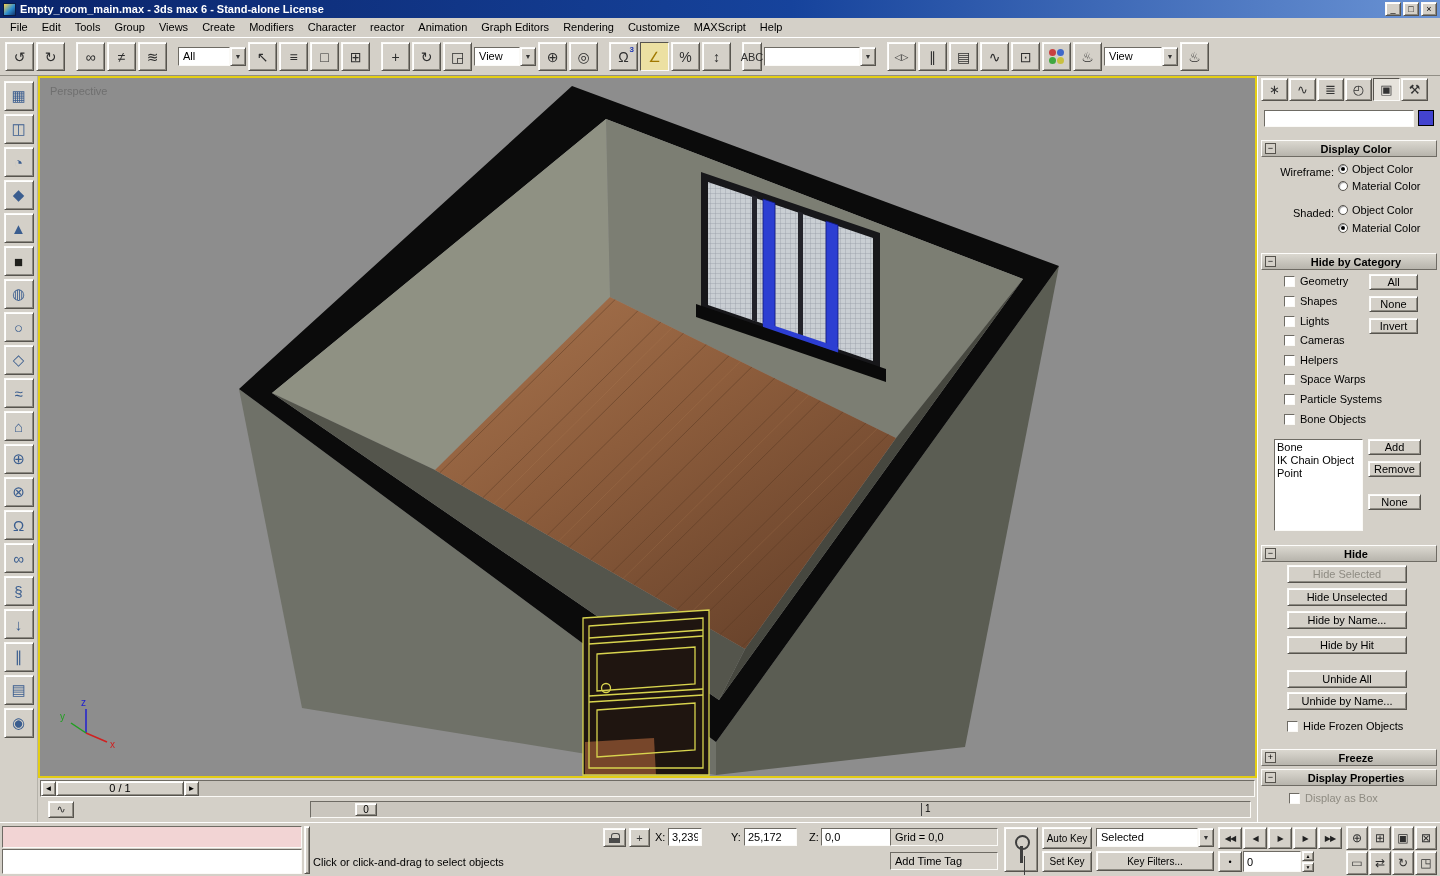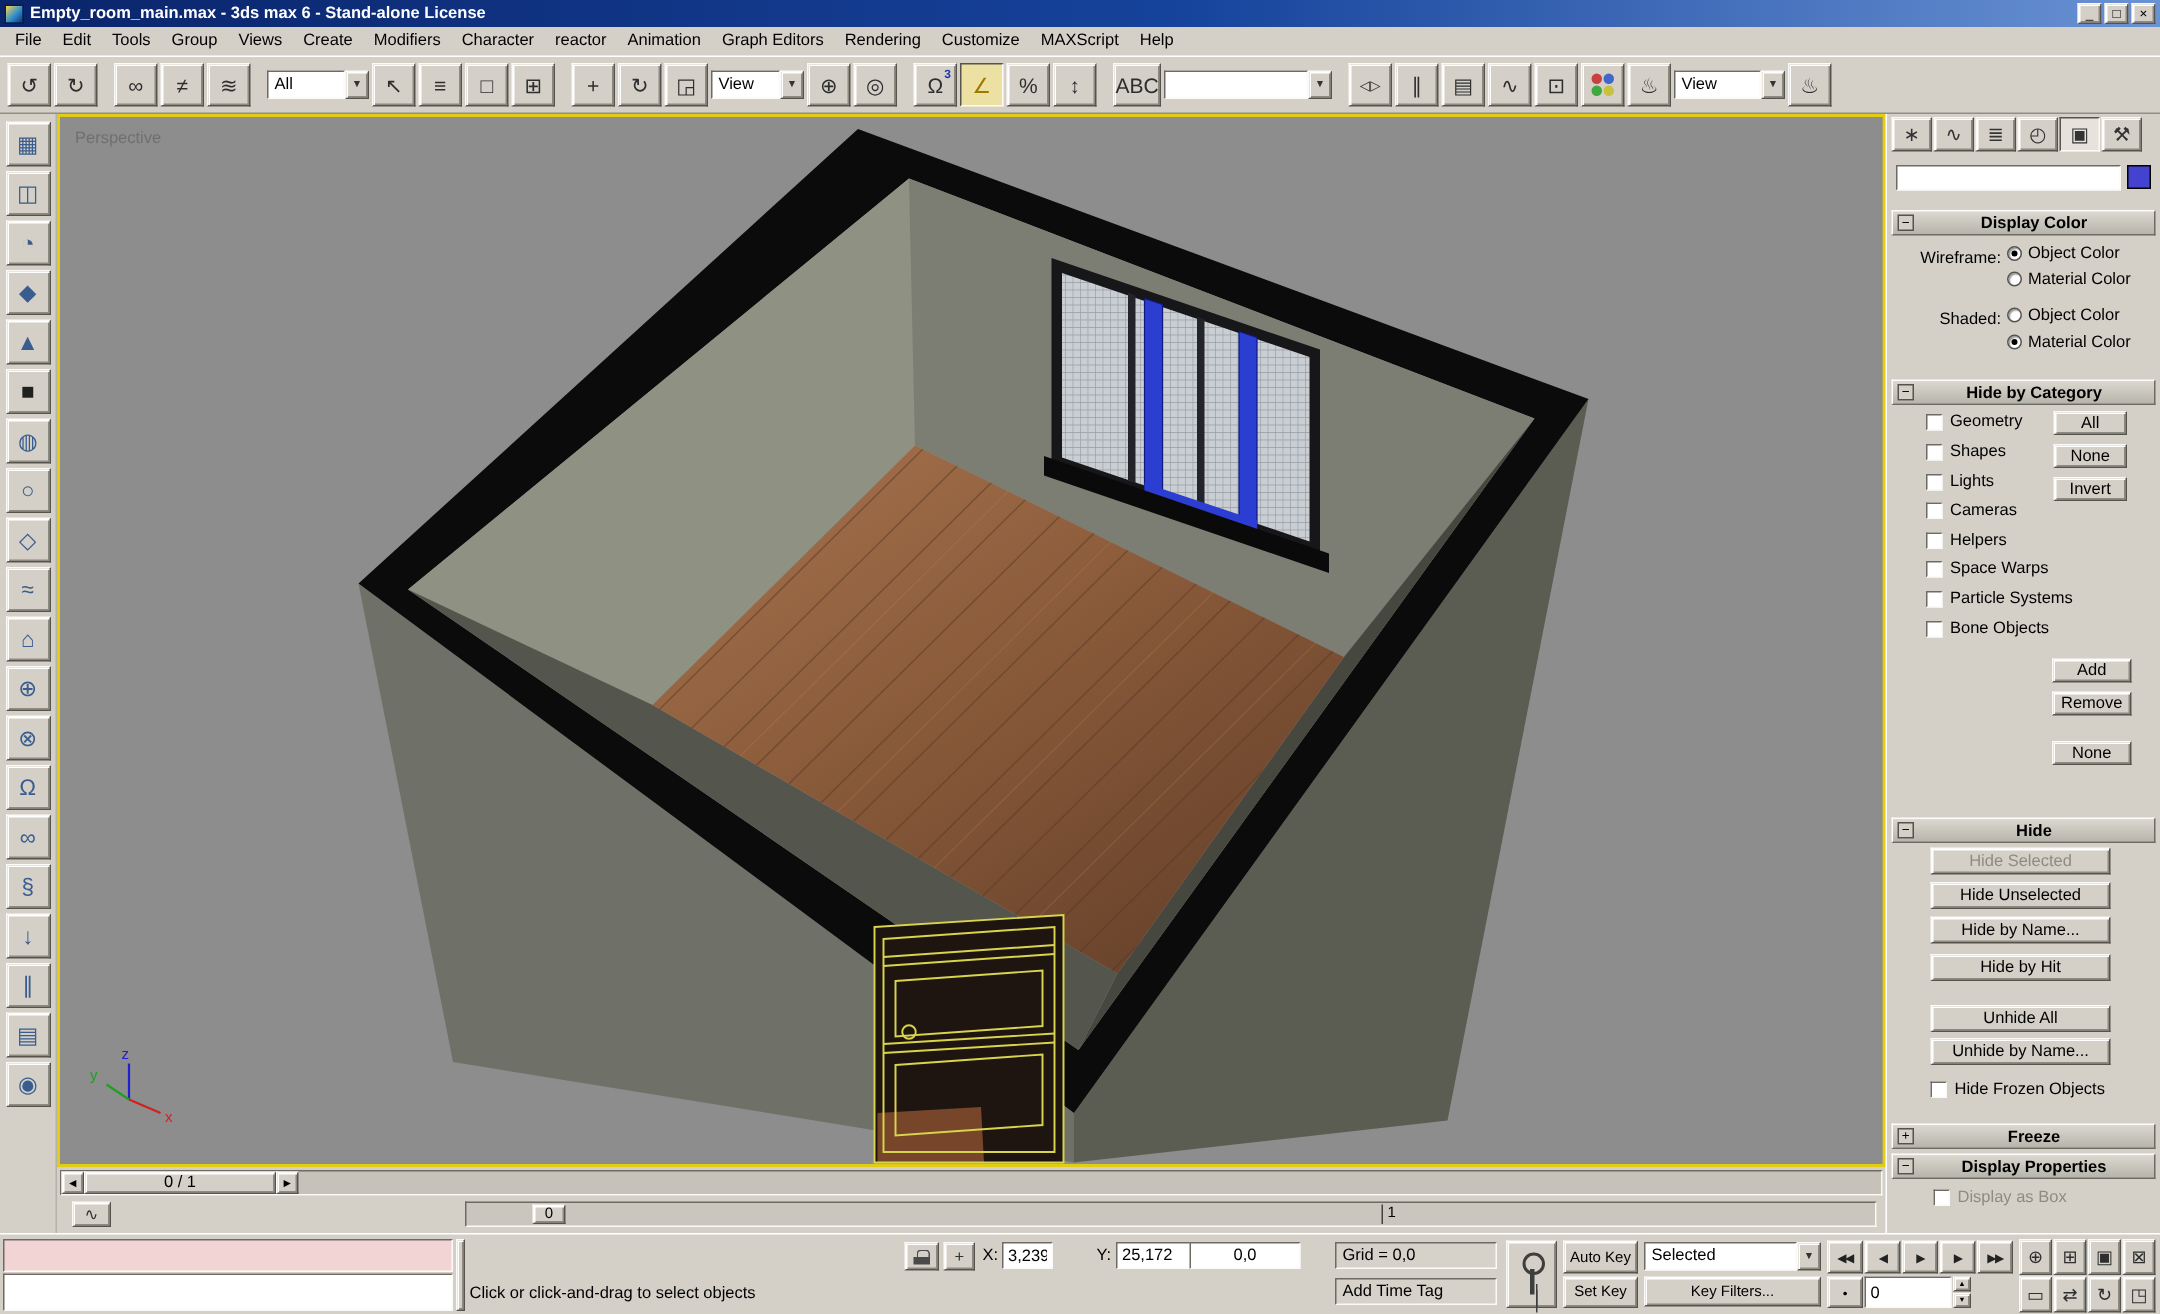--- a/index.html
+++ b/index.html
@@ -216,21 +216,21 @@
   <button class="tbtn raised snap-on">
       <span>∠</span>
     </button>
   <button class="tbtn raised">
       <span>%</span>
     </button>
   <button class="tbtn raised">
       <span>↕</span>
     </button>
   <span class="tsep"></span>
-  <button class="tbtn raised" style="width:32px;font-size:14px">
+  <button class="tbtn raised" style="width:20px;font-size:11px">
       <span>ABC</span>
     </button>
   <span class="dd">
     <span class="ddval" style="width:96px"></span>
     <span class="ddbtn raised">▼</span>
   </span>
   <span class="tsep"></span>
   <button class="tbtn raised">
       <span style="font-size:9px">◁▷</span>
     </button>
@@ -440,21 +440,21 @@
       <span class="lockglyph"></span>
     </button>
   <button id="absbtn" class="raised">
       <span>+</span>
     </button>
   <span class="coordlab" style="left:655px">X:</span>
   <input class="coordfield sunken" style="left: 668px; width: 34px;" value="3,239">
   <span class="coordlab" style="left:731px">Y:</span>
   <input class="coordfield sunken" style="left: 744px; width: 53px;" value="25,172">
   <span class="coordlab" style="left:809px">Z:</span>
-  <input class="coordfield sunken" style="left: 793px; width: 74px; text-align: center;" value="0,0">
+  <input class="coordfield sunken" style="left: 821px; width: 74px;" value="0,0">
   <div id="gridbox" class="sunkeng">Grid = 0,0</div>
   <div id="timetagbox" class="sunkeng">Add Time Tag</div>
   <button id="keybtn" class="raised">
       <span class="keyglyph"></span>
     </button>
   <button id="autokeybtn" class="raised">Auto Key</button>
   <button id="setkeybtn" class="raised">Set Key</button>
   <span id="keymodedd" class="dd">
     <span class="ddval">Selected</span>
     <span class="ddbtn raised">▼</span>
@@ -566,20 +566,25 @@
       <span class="cb"></span>
       <span class="cplabel">Particle Systems</span>
     </span>
   <span class="cbrow" style="left:26px;top:337px">
       <span class="cb"></span>
       <span class="cplabel">Bone Objects</span>
     </span>
   <button class="pbtn raised" style="left:111px;top:198px;width:49px">All</button>
   <button class="pbtn raised" style="left:111px;top:220px;width:49px">None</button>
   <button class="pbtn raised" style="left:111px;top:242px;width:49px">Invert</button>
+  <div id="cplist">
+    <div class="litem">Bone</div>
+    <div class="litem">IK Chain Object</div>
+    <div class="litem">Point</div>
+  </div>
   <button class="pbtn raised" style="left:110px;top:363px;width:53px">Add</button>
   <button class="pbtn raised" style="left:110px;top:385px;width:53px">Remove</button>
   <button class="pbtn raised" style="left:110px;top:418px;width:53px">None</button>
 
   <div class="rollout" style="top:469px">
     <span class="rollbox">−</span>
     <span class="rtitle">Hide</span>
   </div>
   <button class="pbtn wide raised disabled" style="left:29px;top:489px">Hide Selected</button>
   <button class="pbtn wide raised" style="left:29px;top:512px">Hide Unselected</button>

